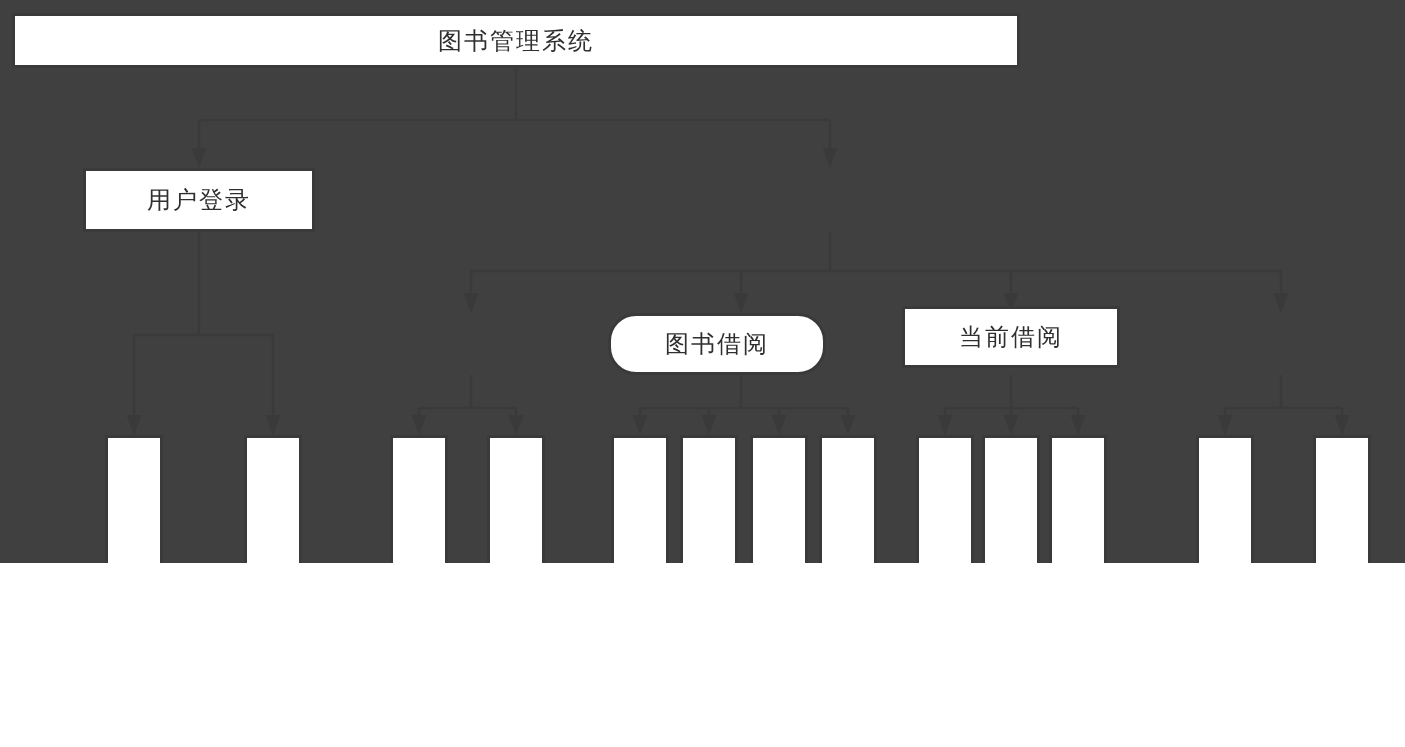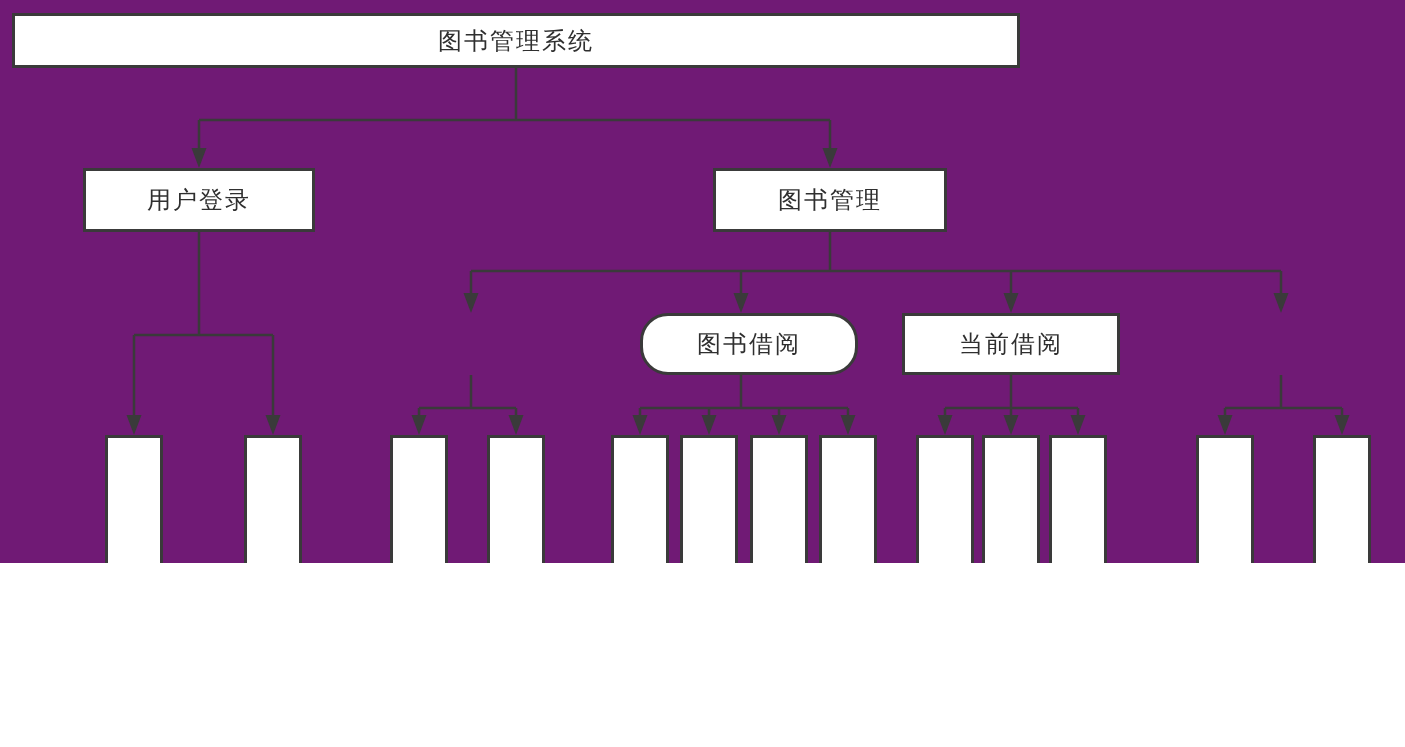--- a/index.html
+++ b/index.html
@@ -1,20 +1,20 @@
 <!DOCTYPE html>
 <html><head>
 <meta charset="utf-8">
 <style>
   html, body { margin: 0; padding: 0; background: #ffffff; }
   #stage {
     position: relative;
     width: 1405px;
     height: 563px;
-    background: #701a75;
+    background: #404040;
     font-family: "Liberation Sans", sans-serif;
     color: #2f2f2f;
     overflow: hidden;
   }
   #wires {
     position: absolute;
     left: 0; top: 0;
     width: 1405px; height: 747px;
     pointer-events: none;
   }
@@ -59,22 +59,22 @@
     letter-spacing: 1px;
     color: #bcbcbc;
     z-index: 5;
     white-space: nowrap;
   }
   
   #n-root   { left: 12px;   top: 13px;  width: 1008px; height: 55px; }
   #n-login  { left: 83px;   top: 168px; width: 232px;  height: 64px; }
   #n-mgmt   { left: 713px;  top: 168px; width: 234px;  height: 64px; }
   #n-newrec { left: 362px;  top: 313px; width: 218px;  height: 62px; }
-  #n-borrow { left: 640px;  top: 313px; width: 218px;  height: 62px; border-radius: 28px; }
-  #n-cur    { left: 902px;  top: 313px; width: 218px;  height: 62px; text-align: right; }
+  #n-borrow { left: 608px;  top: 313px; width: 218px;  height: 62px; border-radius: 28px; }
+  #n-cur    { left: 902px;  top: 306px; width: 218px;  height: 62px; text-align: right; }
   #n-rec    { left: 1172px; top: 313px; width: 218px;  height: 62px; }
   #l-ulogin { left: 105px; }
   #l-logout { left: 244px; }
   #l-nbr-q  { left: 390px; }
   #l-nbr-b  { left: 487px; }
   #l-bb-q   { left: 611px; }
   #l-bb-add { left: 680px; }
   #l-bb-edit{ left: 750px; }
   #l-bb-bor { left: 819px; }
   #l-cb-q   { left: 916px; }
@@ -128,23 +128,20 @@
          M1334.5 415 L1349.5 415 L1342 435 Z"></path>
   </svg>
 
   <div id="n-root" class="box">
     <span>图书管理系统</span>
   </div>
 
   <div id="n-login" class="box">
     <span>用户登录</span>
   </div>
-  <div id="n-mgmt" class="box">
-    <span>图书管理</span>
-  </div>
 
   <div id="n-borrow" class="box">
     <span>图书借阅</span>
   </div>
   <div id="n-cur" class="box">
     <span>当前借阅</span>
   </div>
 
   <div id="l-ulogin" class="vbox">
     <span>用户登录</span>

